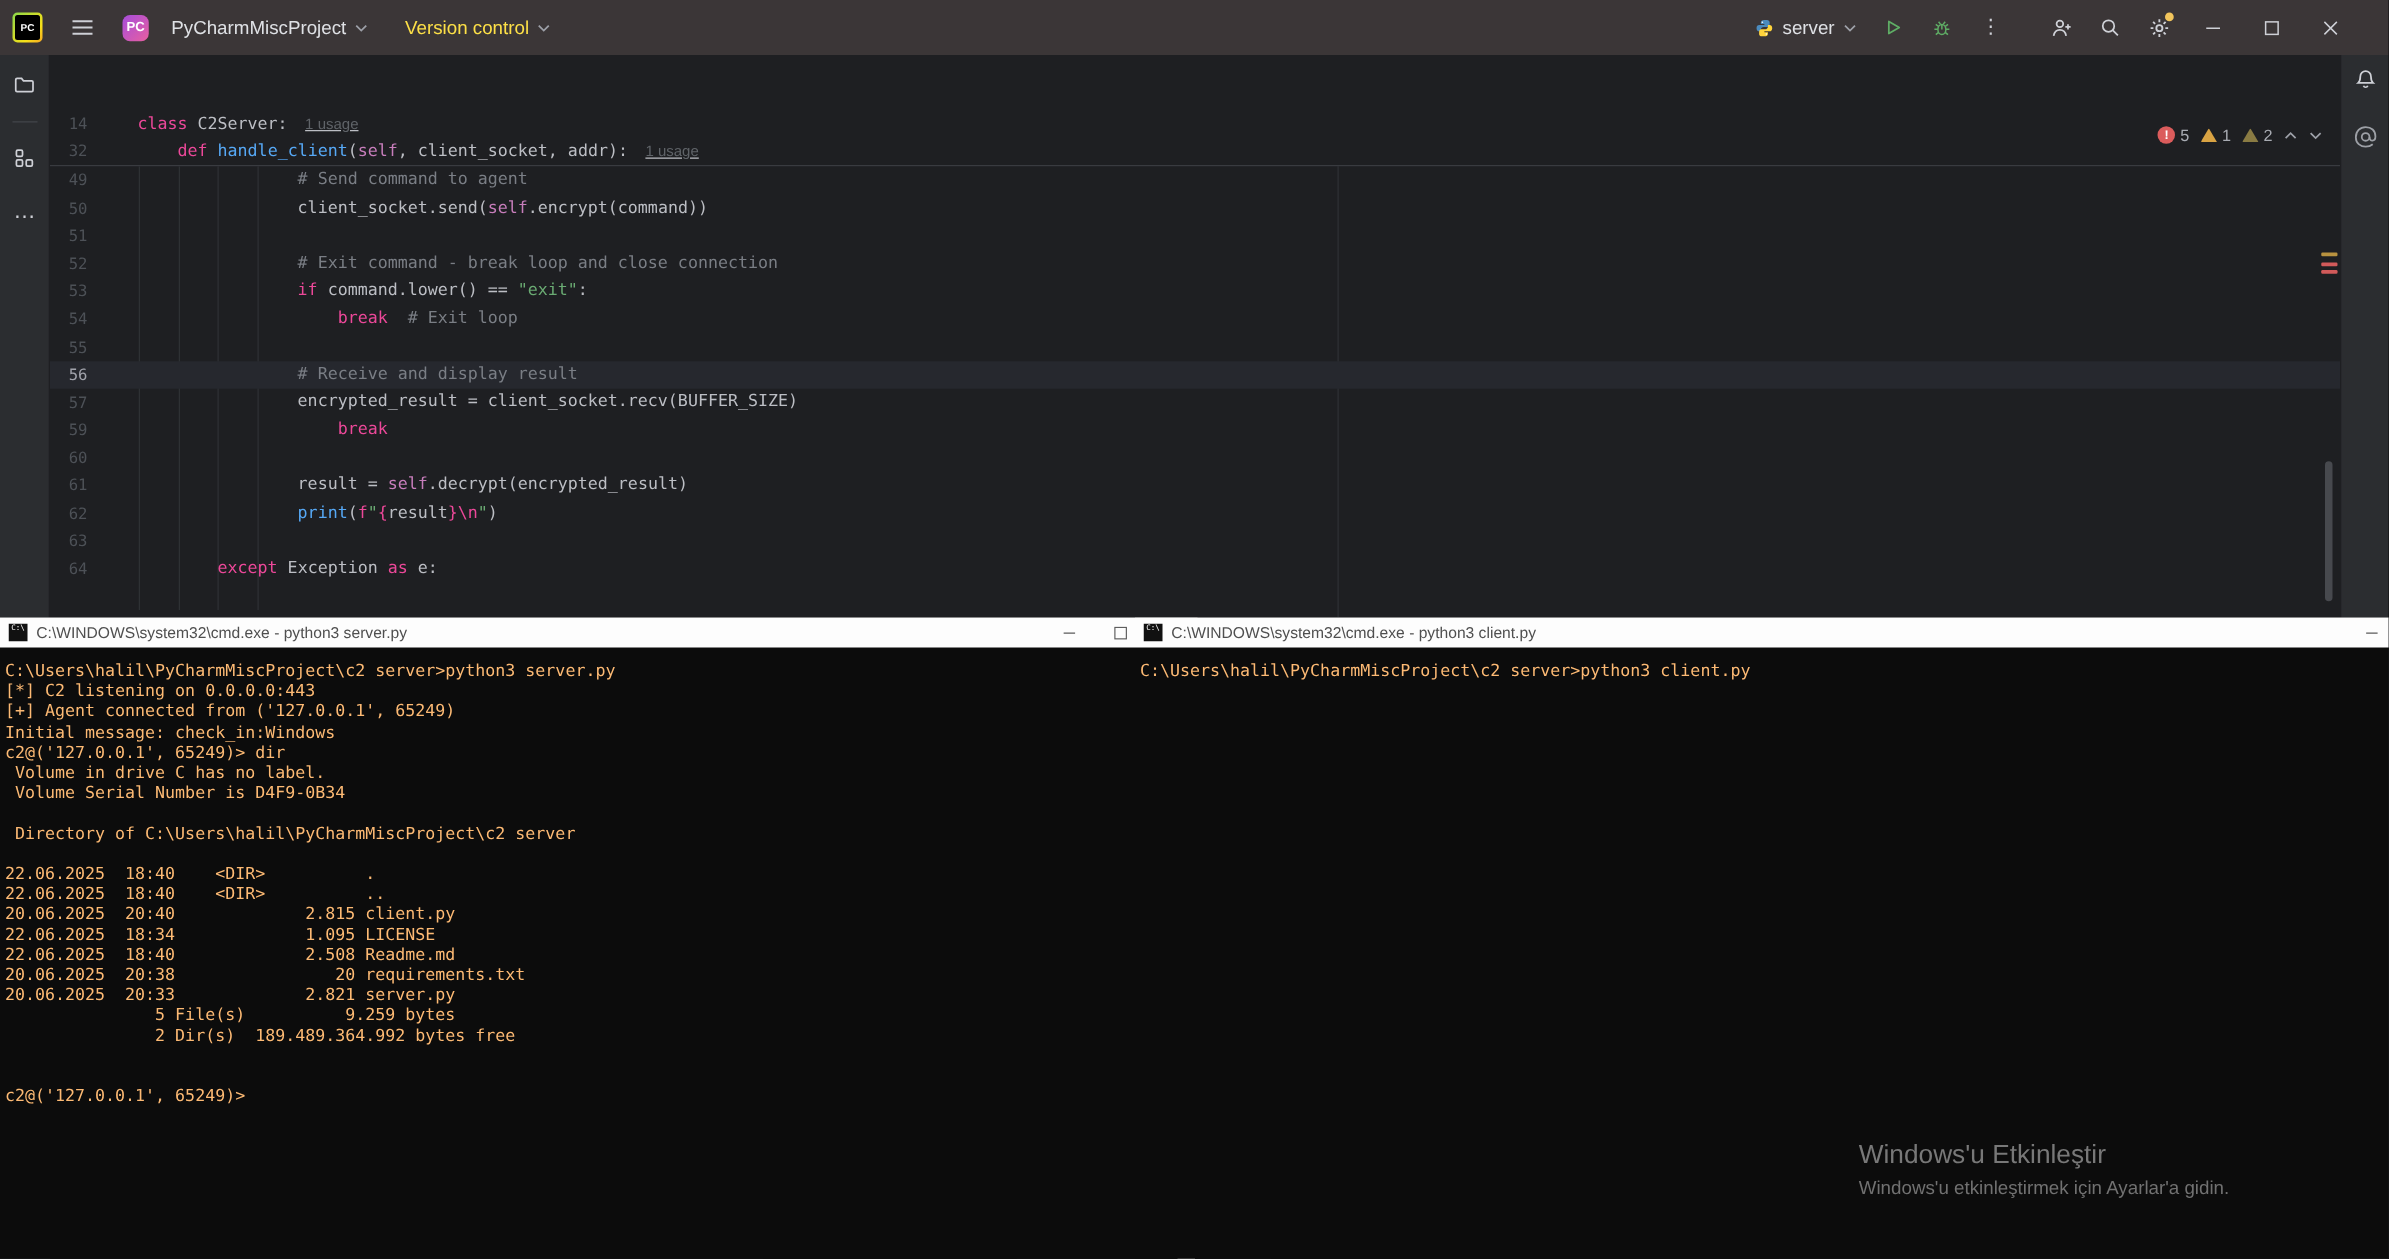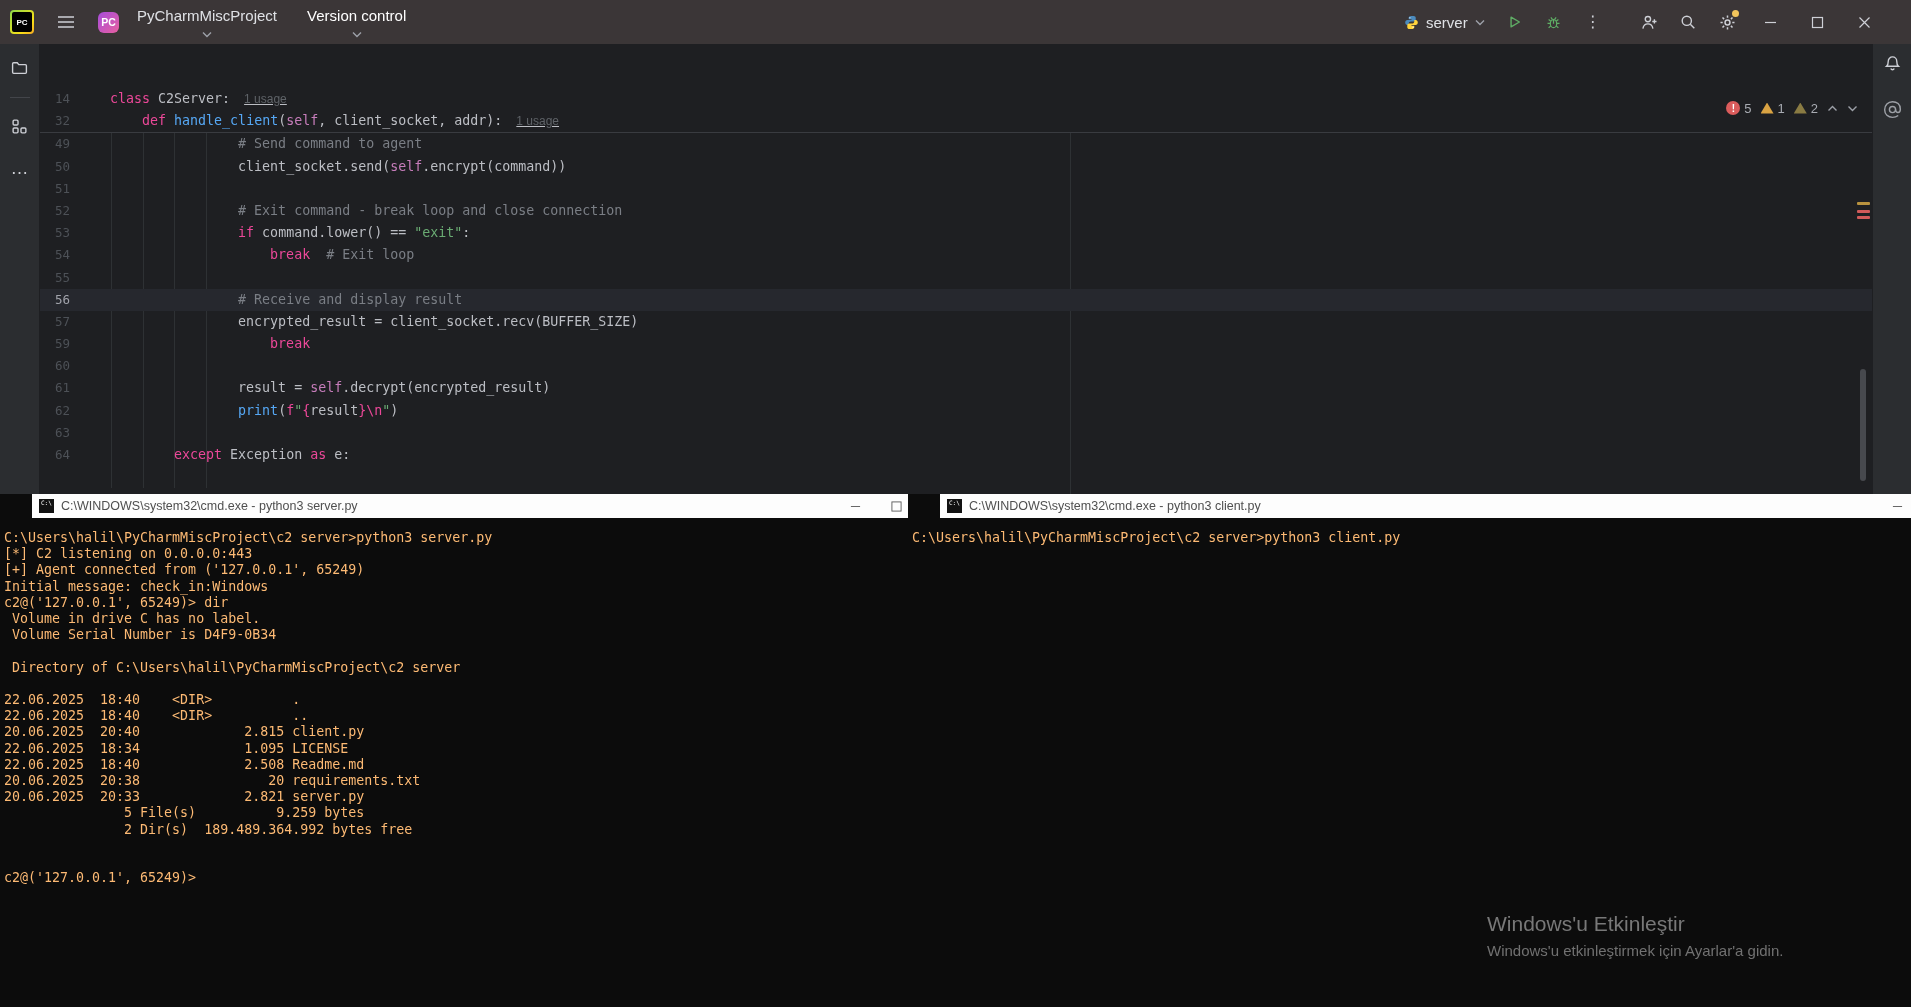--- a/index.html
+++ b/index.html
@@ -13,24 +13,24 @@
   .toolbar { position:absolute; left:0; top:0; width:1911px; height:44px; background:#3b3637; }
   .tb-left { position:absolute; left:0; top:0; height:44px; display:flex; align-items:center; }
   .app-logo { width:24px; height:24px; margin-left:10px; border-radius:4px;
     background:linear-gradient(135deg,#8bd94a,#f7e018 70%,#f5a623); padding:2px; }
   .app-logo-in { width:100%; height:100%; background:#000; border-radius:2px; color:#fff;
     font-size:8px; font-weight:bold; display:flex; align-items:center; justify-content:center; }
   .hamburger { margin-left:16px; width:32px; height:32px; display:flex; align-items:center; justify-content:center; border-radius:4px; }
   .pc-badge { margin-left:16px; width:21px; height:21px; border-radius:6px;
     background:linear-gradient(135deg,#a64ddb,#e85fa0); color:#fff; font-weight:bold; font-size:10.5px;
     display:flex; align-items:center; justify-content:center; }
-  .proj-select, .vcs-select { display:flex; align-items:center; gap:7px; margin-left:10px; padding:6px 8px; border-radius:4px;flex-direction:column; }
+  .proj-select, .vcs-select { display:flex; align-items:center; gap:7px; margin-left:10px; padding:6px 8px; border-radius:4px; }
   .proj-select span { color:#dfe1e5; font-size:15px; }
   .vcs-select { margin-left:14px; }
-  .vcs-select span { color:#ffffff; font-size:15px; }
+  .vcs-select span { color:#fde047; font-size:15px; }
   .run-group { position:absolute; left:1398px; top:0; height:44px; display:flex; align-items:center; gap:9px; }
   .run-config { display:flex; align-items:center; gap:7px; padding:4px 6px; }
   .run-config span { color:#dfe1e5; font-size:15px; }
   .icon-btn { width:30px; height:30px; display:flex; align-items:center; justify-content:center; border-radius:4px; position:relative; }
   .action-group { position:absolute; left:1634px; top:0; height:44px; display:flex; align-items:center; gap:9px; }
   .gear-dot { position:absolute; right:3px; top:3px; width:7px; height:7px; border-radius:50%; background:#f2c55c; }
   .winctl-group { position:absolute; left:1755px; top:0; height:44px; display:flex; align-items:center; gap:17px; }
   .winctl { width:30px; height:30px; display:flex; align-items:center; justify-content:center; }
   .glyph { color:#ced0d6; font-size:16px; line-height:1; }
   
@@ -66,21 +66,21 @@
   .inspections { position:absolute; top:0; right:14px; height:40px; display:flex; align-items:center; gap:9px; z-index:4; }
   .insp-item { display:flex; align-items:center; gap:4px; color:#a8abb2; font-size:13px; }
   .err-ball { width:14px; height:14px; border-radius:50%; background:#db5c5c; color:#fff; font-size:10px; font-weight:bold;
     display:flex; align-items:center; justify-content:center; }
   .warn-tri { width:13px; height:11px; clip-path:polygon(50% 0,100% 100%,0 100%); background:#d9a343; }
   .weak-tri { width:13px; height:11px; clip-path:polygon(50% 0,100% 100%,0 100%); background:#8a7b43; }
   .stripe-mark { position:absolute; width:13px; height:3px; border-radius:1px; z-index:5; }
   .ed-thumb { position:absolute; left:1820px; top:281px; width:6px; height:112px; background:#47494e; border-radius:3px; z-index:5; }
   
   .cmd { position:absolute; top:494px; height:513px; background:#0c0c0c; z-index:10; }
-  .cmd-titlebar { position:relative; height:24px; background:#fdfdfd; display:flex; align-items:center;margin-left:32px; }
+  .cmd-titlebar { position:relative; height:24px; background:#fdfdfd; display:flex; align-items:center; }
   .cmd-icon { width:15px; height:14px; background:#111; margin-left:7px; color:#fff; font-size:6px;
     font-family:"DejaVu Sans Mono",monospace; padding:1px 1px 0 2px; line-height:1; }
   .cmd-title { margin-left:7px; font-size:12.5px; color:#4f4f4f; white-space:nowrap; }
   .cmd-btns { position:absolute; right:14px; top:0; height:24px; display:flex; align-items:center; gap:30px; }
   .cmd-body { position:relative; height:489px; overflow:hidden; }
   .term { position:absolute; left:4px; top:12px; white-space:pre;
     font-family:"DejaVu Sans Mono","Liberation Mono",monospace; font-size:13.3px; line-height:16.2px; color:#fdba74; }
   .vscroll { position:absolute; right:2px; top:0; bottom:0; width:14px; background:#f0f0f0; }
   .vscroll .arr { position:absolute; left:0; width:14px; text-align:center; color:#555; font-size:7px; line-height:14px; }
   .vscroll .arr.up { top:1px; } .vscroll .arr.down { bottom:14px; }

